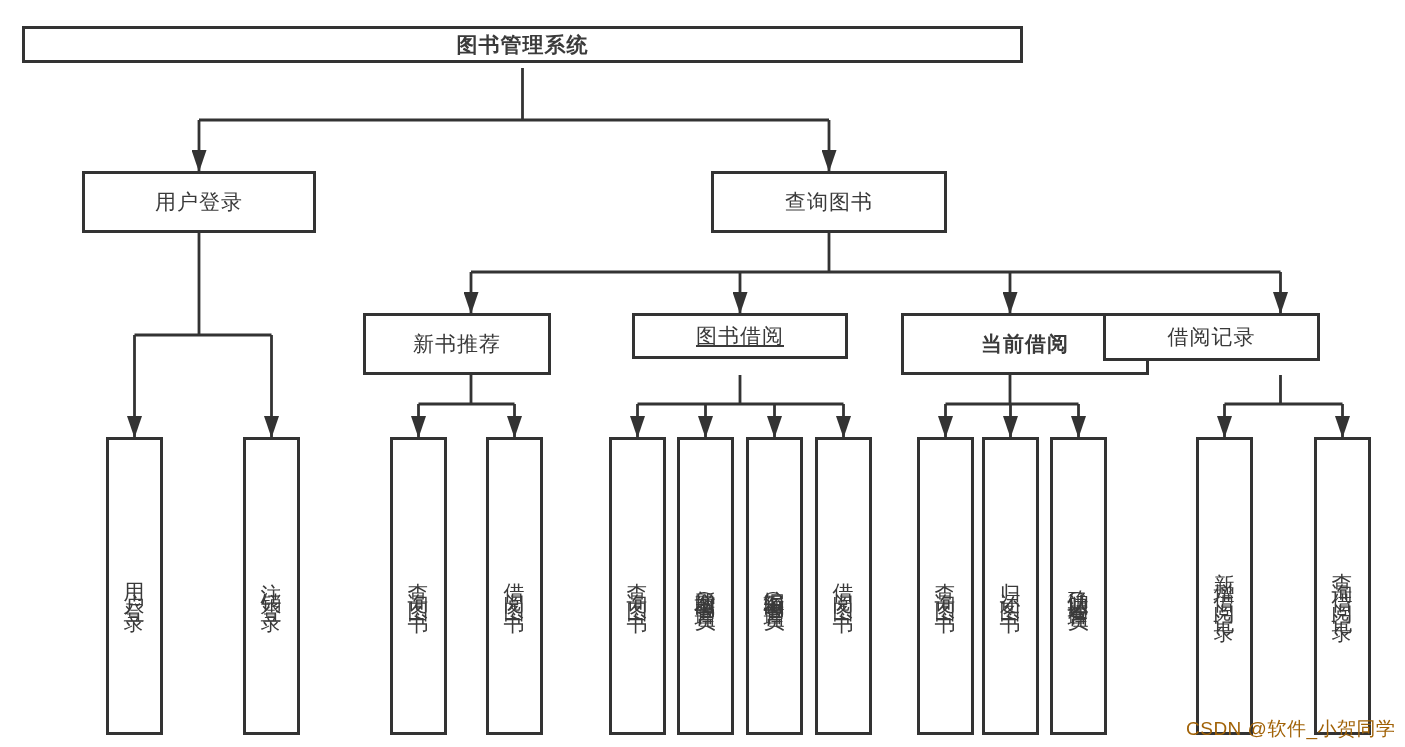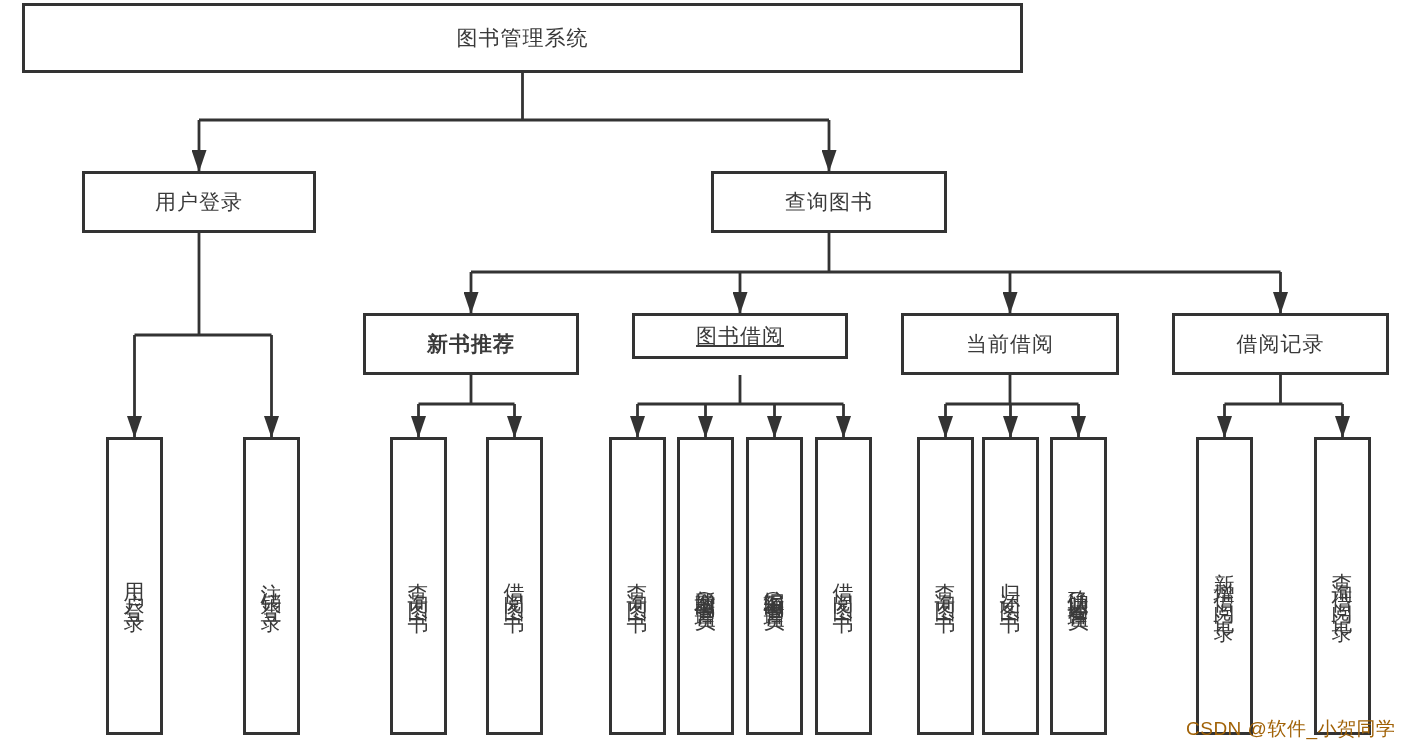--- a/index.html
+++ b/index.html
@@ -97,29 +97,29 @@
       <line x1="774.5" y1="404" x2="774.5" y2="437"></line>
       <line x1="843.5" y1="404" x2="843.5" y2="437"></line>
       <line x1="945.5" y1="404" x2="945.5" y2="437"></line>
       <line x1="1010.5" y1="404" x2="1010.5" y2="437"></line>
       <line x1="1078.5" y1="404" x2="1078.5" y2="437"></line>
       <line x1="1224.5" y1="404" x2="1224.5" y2="437"></line>
       <line x1="1342.5" y1="404" x2="1342.5" y2="437"></line>
     </g>
   </svg>
 
-  <div class="node hnode" style="left:22px; top:3px; width:1001px; height:70px;">图书管理系统</div>
+  <div class="node hnode" style="left:22px; top:26px; width:1001px; height:37px;font-weight:bold;">图书管理系统</div>
 
   <div class="node hnode" style="left:82px; top:171px; width:234px; height:62px;">用户登录</div>
   <div class="node hnode" style="left:711px; top:171px; width:236px; height:62px;">查询图书</div>
 
-  <div class="node hnode" style="left:363px; top:313px; width:216px; height:62px;font-weight:bold;">新书推荐</div>
+  <div class="node hnode" style="left:363px; top:313px; width:188px; height:62px;">新书推荐</div>
   <div class="node hnode" style="left:632px; top:313px; width:216px; height:46px;text-decoration:underline;">图书借阅</div>
-  <div class="node hnode" style="left:901px; top:313px; width:218px; height:62px;">当前借阅</div>
-  <div class="node hnode" style="left:1172px; top:313px; width:217px; height:62px;">借阅记录</div>
+  <div class="node hnode" style="left:901px; top:313px; width:248px; height:62px;font-weight:bold;">当前借阅</div>
+  <div class="node hnode" style="left:1103px; top:313px; width:217px; height:48px;">借阅记录</div>
 
   <div class="node leaf" style="left:106px; top:437px; width:57px; height:298px;">
     <span class="vtext">用户登录</span>
   </div>
   <div class="node leaf" style="left:243px; top:437px; width:57px; height:298px;">
     <span class="vtext">注销登录</span>
   </div>
 
   <div class="node leaf" style="left:390px; top:437px; width:57px; height:298px;">
     <span class="vtext">查询图书</span>

